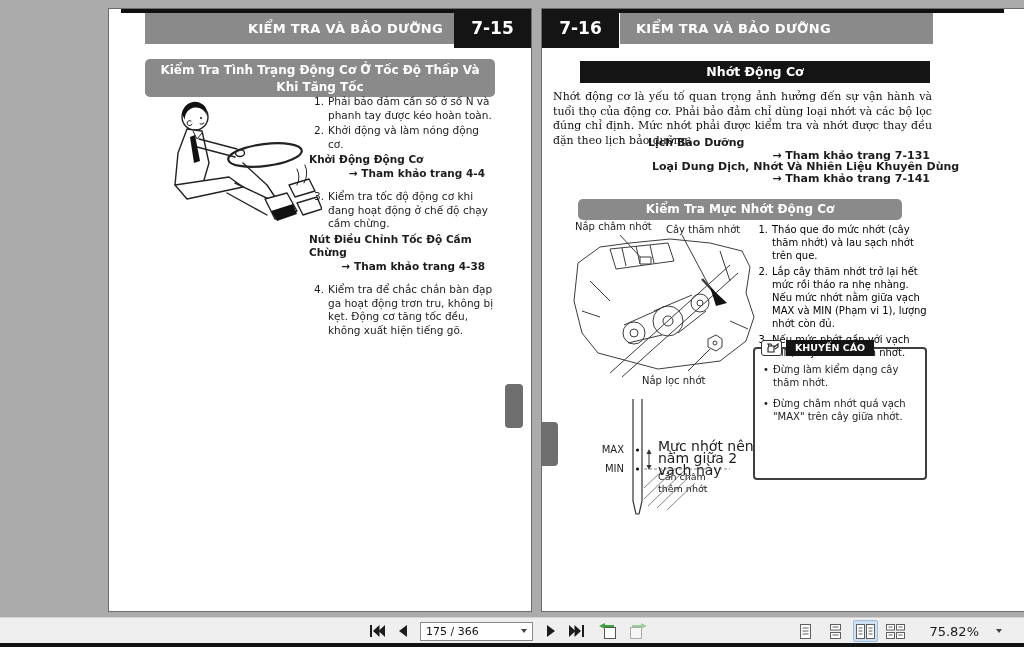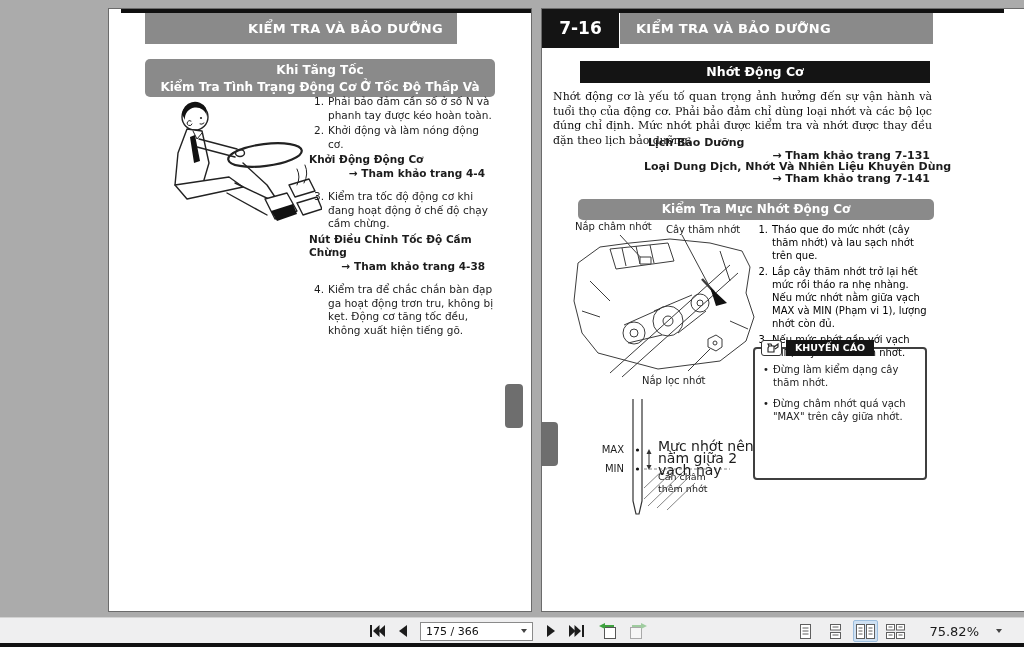--- a/index.html
+++ b/index.html
@@ -20,21 +20,21 @@
   #right-page .hdr-bar { left:78px; width:313px; text-align:left; padding-left:16px; }
 
   .hdr-num { position:absolute; top:0; width:77px; height:39px; background:#141414; color:#fff;
              font-weight:bold; font-size:17px; text-align:center; line-height:39px; }
   #left-page .hdr-num { right:0; }
   #right-page .hdr-num { left:0; }
 
   .gray-title { position:absolute; background:#8a8a8a; border-radius:5px; color:#fff;
                 font-weight:bold; font-size:12px; text-align:center; }
   #lp-title { left:36px; top:50px; width:350px; height:38px; line-height:17px; padding-top:3px; }
-  #rp-title2 { left:36px; top:190px; width:356px; height:21px; line-height:21px;text-align:center; }
+  #rp-title2 { left:36px; top:190px; width:324px; height:21px; line-height:21px;text-align:center; }
 
   #rp-title1 { position:absolute; left:38px; top:52px; width:350px; height:22px; background:#141414;
                color:#fff; font-weight:bold; font-size:12.5px; text-align:center; line-height:22px; }
 
   .bodytext { font-size:10.5px; line-height:13.5px; color:#1c1c1c; }
   #lp-steps { position:absolute; left:200px; top:86px; width:188px; }
   .step { display:flex; margin-bottom:2px; }
   .step .n { width:15px; text-align:right; margin-right:4px; flex:none; }
   .step .t { flex:1; }
   .t2 { display:block; }
@@ -45,21 +45,21 @@
   #lp-figure { position:absolute; left:38px; top:84px; }
   .tab-marker { position:absolute; background:#6e6e6e; }
   #lp-tab { left:396px; top:375px; width:18px; height:44px; border-radius:4px; }
   #rp-tab { left:0; top:413px; width:16px; height:44px; border-radius:0 4px 4px 0; }
 
   #rp-intro { position:absolute; left:11px; top:81px; width:379px; font-family:"DejaVu Serif", serif;
               font-size:11px; line-height:14.5px; color:#111; text-align:justify; }
   .r-ref { position:absolute; font-weight:bold; font-size:11px; color:#1c1c1c; }
   #r-ref-l1 { left:106px; top:127px; }
   #r-ref-p1 { left:150px; top:140px; width:238px; text-align:right; }
-  #r-ref-l2 { left:102px; top:151px; }
+  #r-ref-l2 { left:110px; top:151px; }
   #r-ref-p2 { left:150px; top:163px; width:238px; text-align:right; }
 
   .diag-label { position:absolute; font-size:10px; color:#1c1c1c; }
   #lbl-filler { left:33px; top:212px; }
   #lbl-dip { left:124px; top:215px; }
   #lbl-filter { left:100px; top:366px; }
 
   #engine-svg { position:absolute; left:28px; top:212px; }
   #rp-steps { position:absolute; left:211px; top:214px; width:178px; }
   #rp-steps .step { font-size:10px; line-height:13px; }
@@ -104,24 +104,25 @@
   .ink { fill:#1c1c1c; }
 </style>
 </head>
 <body>
 
 <div id="screen">
 
   <div class="page" id="left-page">
     <div class="toprule"></div>
     <div class="hdr-bar">KIỂM TRA VÀ BẢO DƯỠNG</div>
+    <div class="hdr-num">7-15</div>
 
     <div class="gray-title" id="lp-title">
+      <span class="t2">Kiểm Tra Tình Trạng Động Cơ Ở Tốc Độ Thấp Và</span>
       <span class="t2">Khi Tăng Tốc</span>
-      <span class="t2">Kiểm Tra Tình Trạng Động Cơ Ở Tốc Độ Thấp Và</span>
     </div>
 
     <svg id="lp-figure" width="175" height="142" viewBox="0 0 175 142">
       <g fill="none" stroke="#222" stroke-width="1.4" stroke-linejoin="round" stroke-linecap="round">
         <circle cx="48" cy="24" r="13" fill="#fff"></circle>
         <path d="M35,21 A13,13 0 0 1 59,15 L60,24 A10,10 0 0 0 38,27 Z" fill="#111" stroke="none"></path>
         <circle cx="54" cy="25" r="1.1" fill="#222" stroke="none"></circle>
         <path d="M57,30 q-2,2 -4,1" stroke-width="1"></path>
         <path d="M44,28 a2.5,2.5 0 1 0 1,3" stroke-width="1"></path>
         <path d="M40,36 L31,60 L28,92 L54,97 L62,70 L55,38 Z" fill="#fff"></path>

